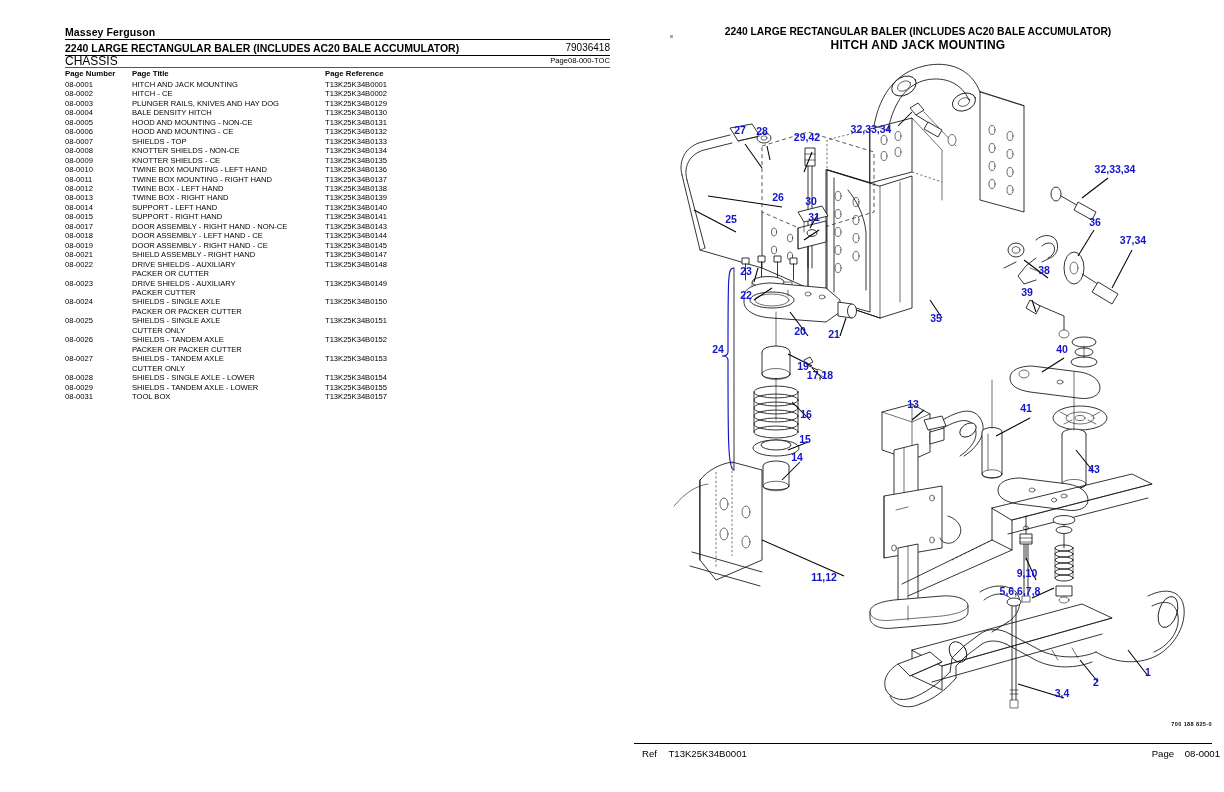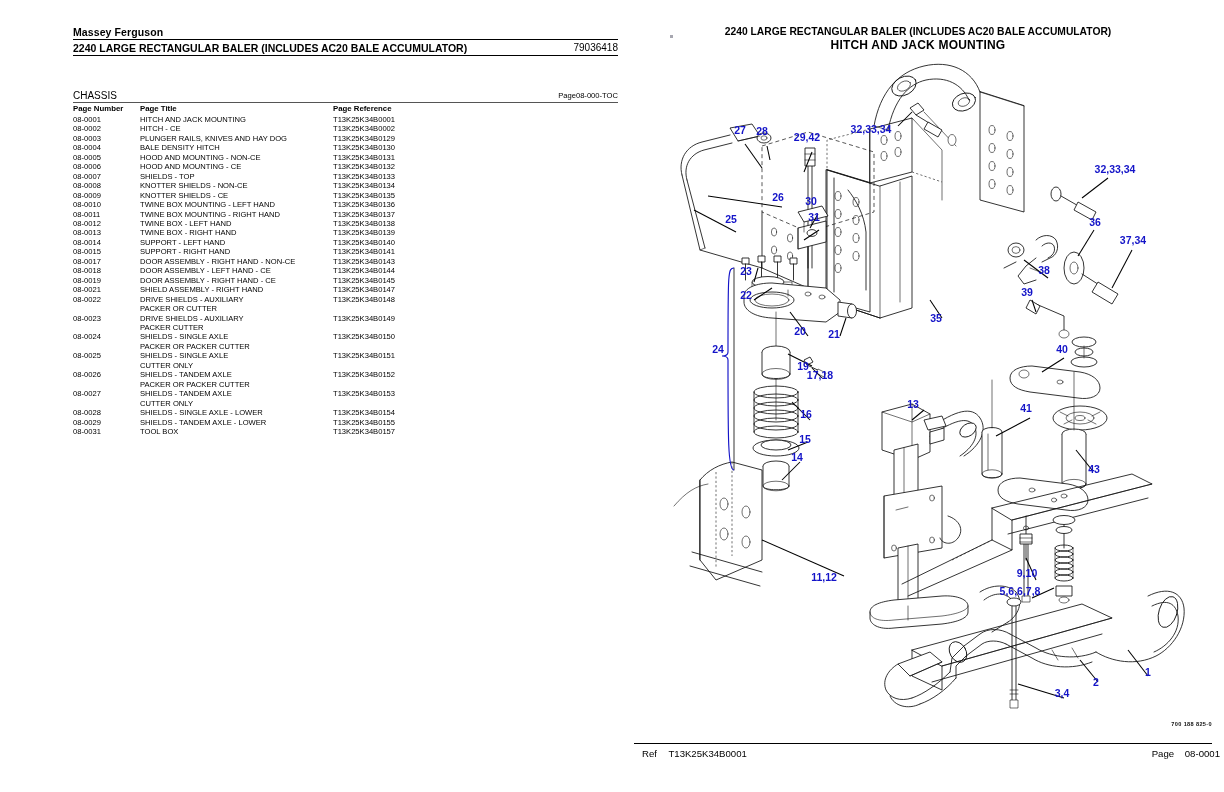--- a/index.html
+++ b/index.html
@@ -1,31 +1,31 @@
 <!DOCTYPE html>
 <html><head>
 <meta charset="utf-8">
 <style>
   html,body{margin:0;padding:0;background:#ffffff;}
   body{width:1224px;height:792px;font-family:"Liberation Sans",sans-serif;color:#000;overflow:hidden;position:relative;}
 
   
-  #toc-page{position:absolute;left:16px;top:0;width:612px;height:792px;}
+  #toc-page{position:absolute;left:8px;top:0;width:612px;height:792px;}
   .toc-inner{position:absolute;left:57px;top:26px;width:545px;}
 
   .brand{font-size:10.5px;font-weight:bold;letter-spacing:.1px;line-height:12px;padding-bottom:1px;}
   .rule{border-top:1px solid #000;height:0;}
   .rule-thin{border-top:.8px solid #555;height:0;}
 
   .title-row{display:flex;justify-content:space-between;align-items:flex-end;padding:1.5px 0 1px 0;}
   .doc-title{font-size:10.5px;font-weight:bold;line-height:12px;}
   .doc-number{font-size:10px;line-height:11px;padding-bottom:.5px;}
 
   .sub-row{display:flex;justify-content:space-between;align-items:flex-end;padding:.5px 0 1px 0;}
-  .section-name{font-size:10px;line-height:10px;margin-top:35px;}
+  .section-name{font-size:12px;line-height:10px;}
   .page-toc-id{font-size:7.6px;line-height:10px;}
 
   table.toc{border-collapse:collapse;width:100%;margin-top:1px;}
   table.toc th{font-size:7.8px;font-weight:bold;text-align:left;padding:0 0 1.5px 0;vertical-align:bottom;line-height:9.5px;}
   table.toc td{font-size:7.6px;padding:0;line-height:9.45px;vertical-align:top;white-space:nowrap;}
   .c-num{width:67px;}
   .c-title{width:193px;}
   .c-ref{width:auto;}
   .sub-line td{line-height:9.45px;}
 

